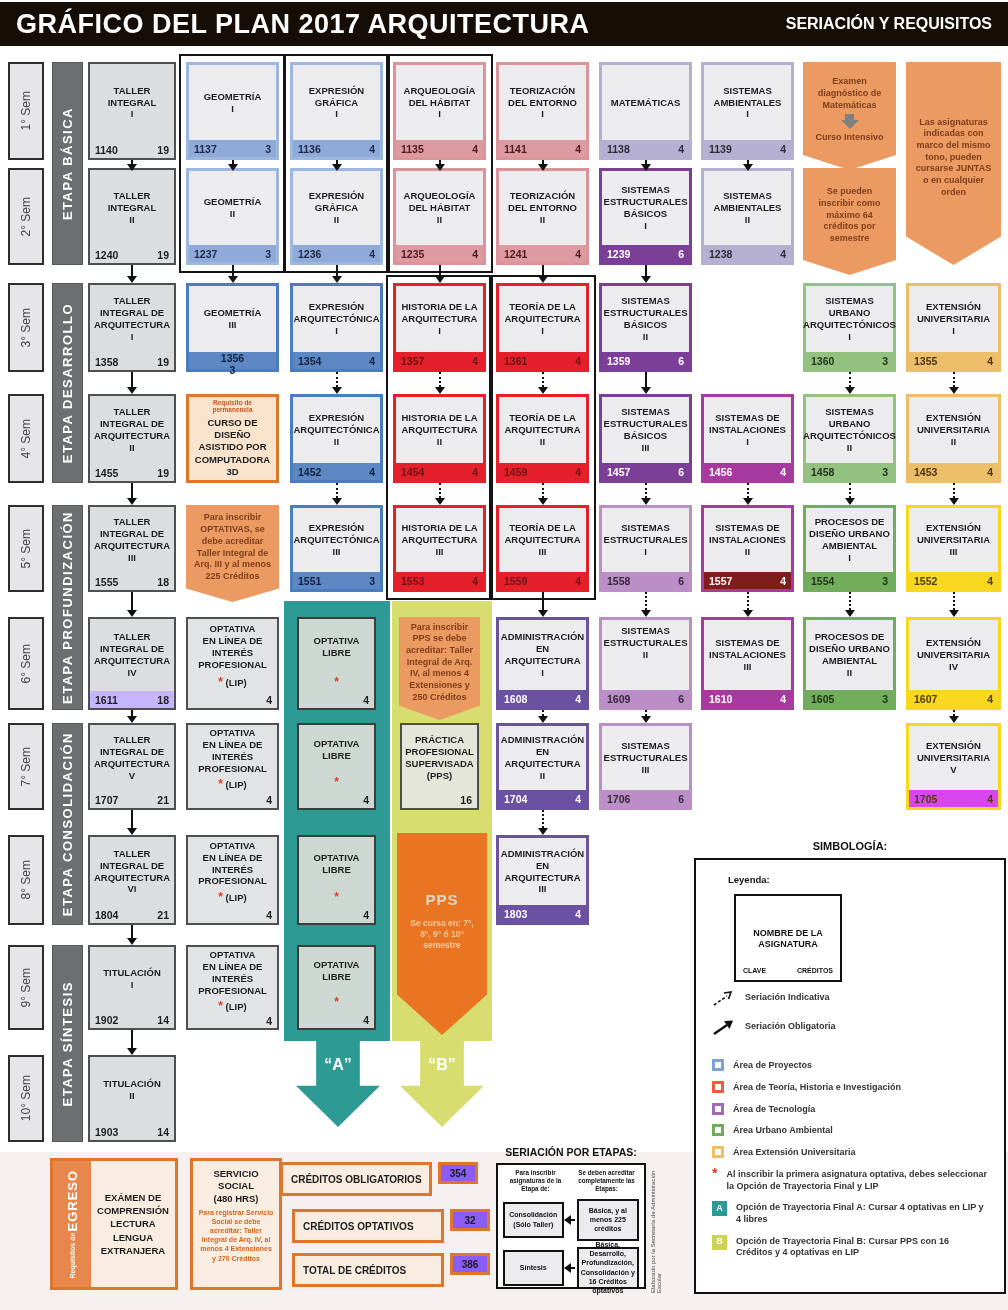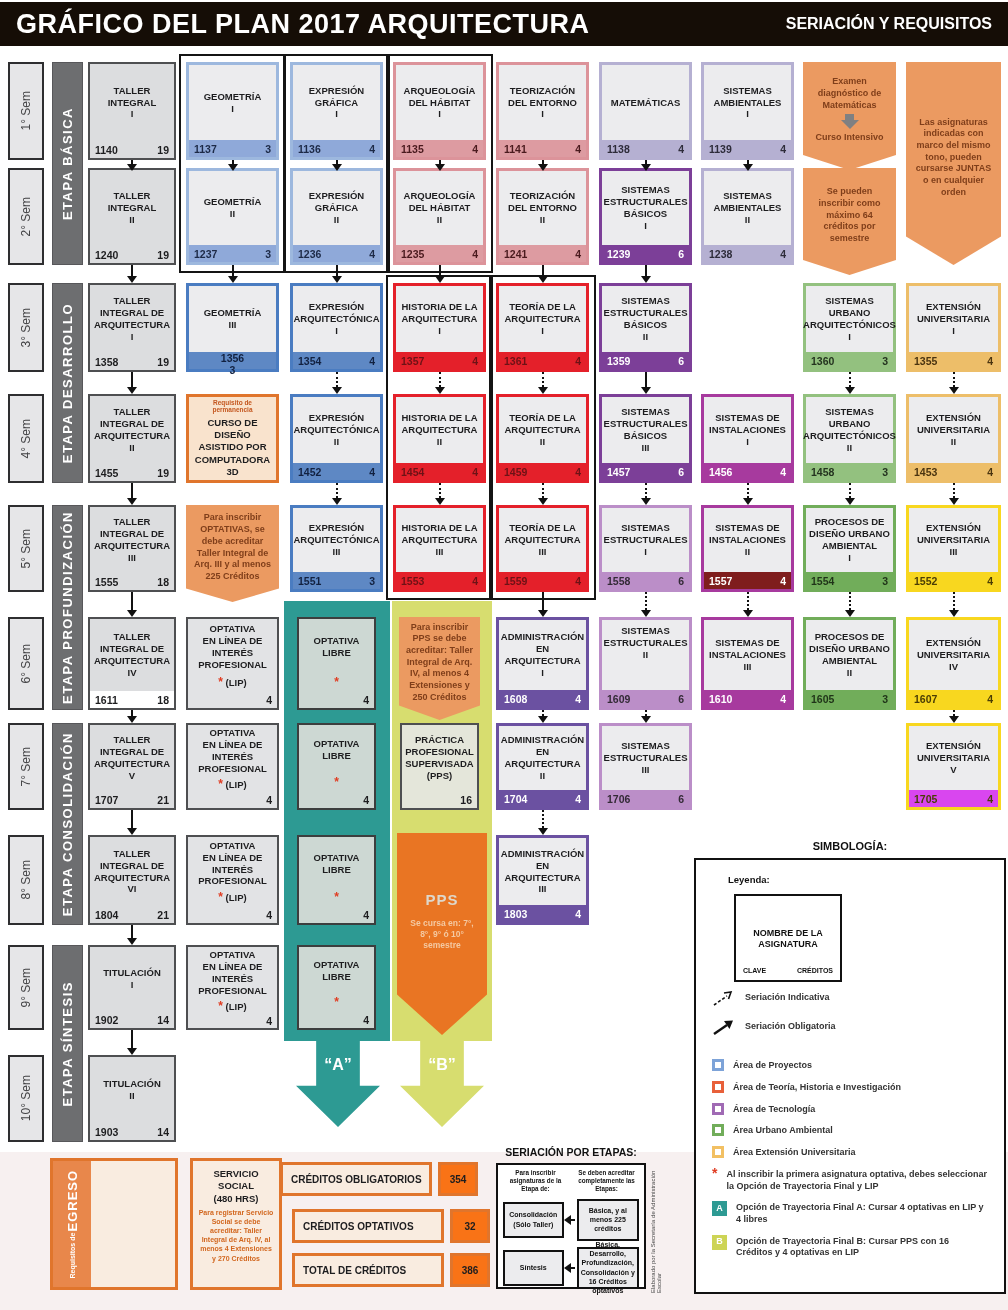--- a/index.html
+++ b/index.html
@@ -76,21 +76,21 @@
 
   #servicio{position:absolute;left:190px;top:1158px;width:92px;height:132px;border:3px solid #e0752c;
             background:#f9ece0;z-index:2;display:flex;flex-direction:column;align-items:center;
             text-align:center;padding:7px 5px 4px}
   .sv-title{font-weight:bold;font-size:9.5px;white-space:pre-line;color:#1d1d1f;line-height:1.3}
   .sv-body{font-size:7px;font-weight:bold;color:#d2671f;margin-top:3px;line-height:1.3}
 
   .cred-row{position:absolute;display:flex;gap:6px;z-index:2}
   .cred-label{width:152px;height:34px;border:3px solid #e0752c;background:#f9ece0;display:flex;
               align-items:center;padding-left:8px;font-size:10px;font-weight:bold;color:#1d1d1f}
-  .cred-val{width:40px;height:34px;border:3px solid #e0752c;background:#f97316;display:flex;
+  .cred-val{width:40px;height:22px;border:3px solid #e0752c;background:#8b5cf6;display:flex;
             align-items:center;justify-content:center;font-size:10px;font-weight:bold;color:#1d1d1f}
 
   #etapas-title{position:absolute;left:486px;top:1146px;width:170px;text-align:center;
                 font-size:10.5px;font-weight:bold;z-index:2;color:#111}
   #etapas{position:absolute;left:496px;top:1163px;width:150px;height:126px;border:2.5px solid #111;
           background:#fff;z-index:2;padding:4px 5px}
   .et-heads{display:flex;gap:6px;font-size:6.3px;font-weight:bold;text-align:center;color:#111}
   .et-heads div{flex:1;line-height:1.25}
   .et-row{display:flex;align-items:center;gap:2px;margin-top:6px;justify-content:space-between}
   .et-cell{border:2px solid #111;background:#ececee;font-size:7px;font-weight:bold;text-align:center;
@@ -146,20 +146,25 @@
     <span>“B”</span>
   </div>
 
   <div id="egreso">
     <div class="strip">
       <div class="vert">
         <span class="vs">Requisitos de</span>
         <span class="vb">EGRESO</span>
       </div>
     </div>
+    <div class="main">EXÁMEN DE
+COMPRENSIÓN
+LECTURA
+LENGUA
+EXTRANJERA</div>
   </div>
 
   <div id="servicio">
     <div class="sv-title">SERVICIO
 SOCIAL
 (480 HRS)</div>
     <div class="sv-body">Para registrar Servicio Social se debe acreditar: Taller Integral de Arq. IV, al menos 4 Extensiones y 270 Créditos</div>
   </div>
 
   <div id="etapas-title">SERIACIÓN POR ETAPAS:</div>
@@ -354,21 +359,21 @@
       </div>
     </div>
     <div class="conn" style="left: 131px; top: 592px; height: 18px; border-left: 2px solid rgb(17, 17, 17);">
       <div class="chead"></div>
     </div>
     <div class="course" style="left: 88px; top: 617px; width: 88px; height: 93px; border-color: rgb(78, 79, 81); border-width: 2px; background: rgb(220, 221, 223);">
       <div class="c-name" style="background: rgb(220, 221, 223);">TALLER
 INTEGRAL DE
 ARQUITECTURA
 IV</div>
-      <div class="c-foot" style="background: #ffffff; color: rgb(29, 29, 31);">
+      <div class="c-foot" style="background: #c4b5fd; color: rgb(29, 29, 31);">
         <span>1611</span>
         <span>18</span>
       </div>
     </div>
     <div class="conn" style="left: 131px; top: 710px; height: 6px; border-left: 2px solid rgb(17, 17, 17);">
       <div class="chead"></div>
     </div>
     <div class="course" style="left: 88px; top: 723px; width: 88px; height: 87px; border-color: rgb(78, 79, 81); border-width: 2px; background: rgb(220, 221, 223);">
       <div class="c-name" style="background: rgb(220, 221, 223);">TALLER
 INTEGRAL DE

